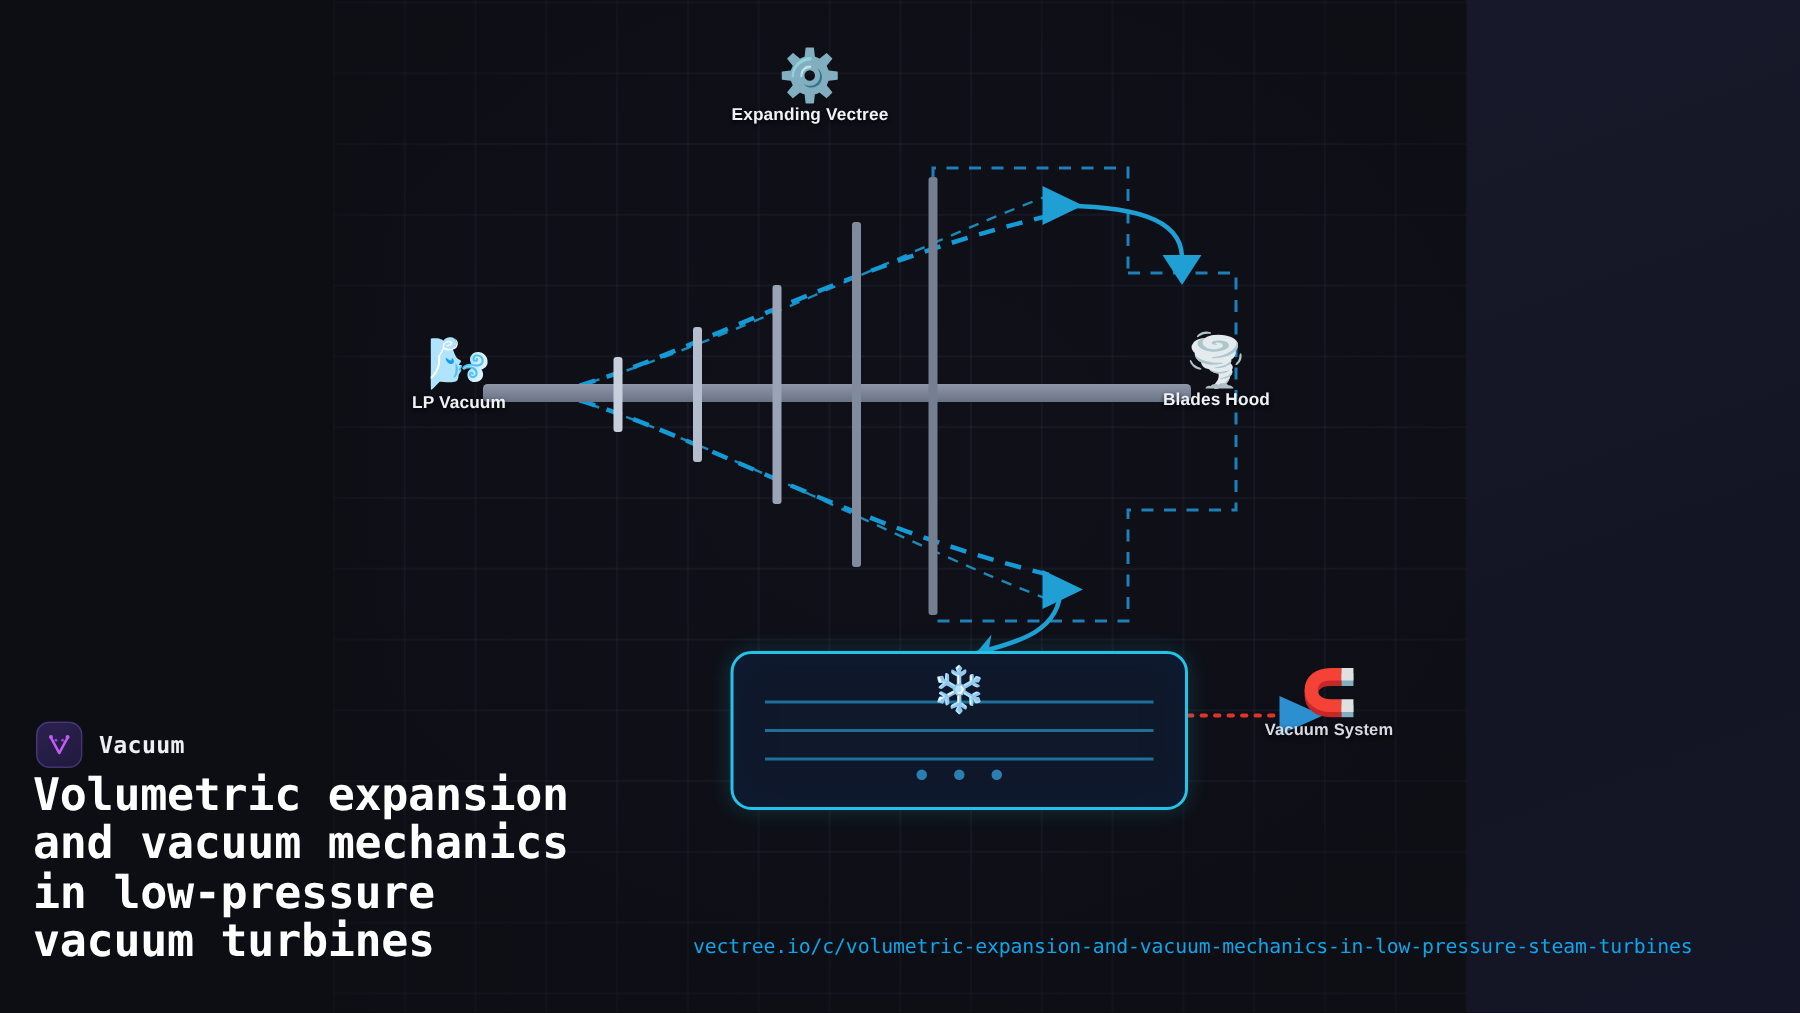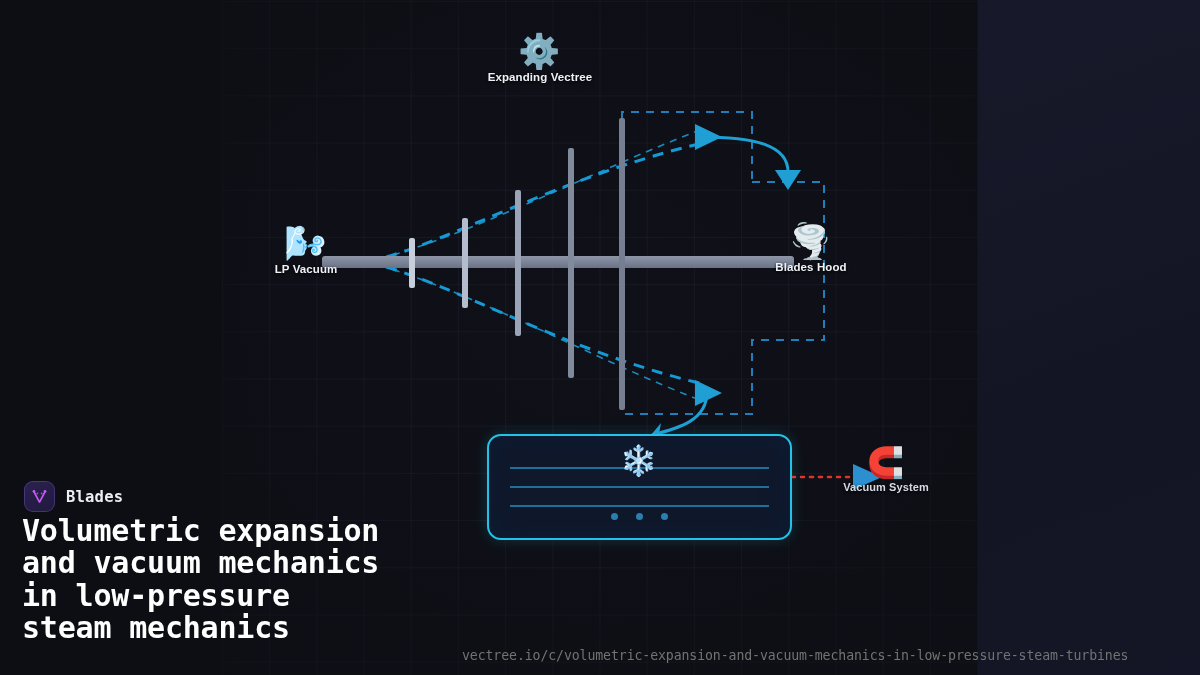--- a/index.html
+++ b/index.html
@@ -133,22 +133,22 @@
     position: absolute; left: 22px; top: 515px; width: 470px;
     color: #ffffff;
     font-family: "DejaVu Sans Mono", monospace;
     font-weight: bold;
     font-size: 30px;
     line-height: 32.4px;
     letter-spacing: -0.2px;
     white-space: pre-line;
   }
   #url {
-    position: absolute; left: 462px; top: 648px;
-    color: #737373; font-size: 13.2px;
+    position: absolute; left: 462px; top: 624px;
+    color: #0ea5e9; font-size: 13.2px;
     font-family: "DejaVu Sans Mono", monospace;
     letter-spacing: -0.1px;
   }
 </style>
 </head>
 <body>
 
 <div id="stage">
   <div id="right-panel"></div>
   <div id="grid-region"></div>
@@ -249,22 +249,22 @@
   <div id="brand">
     <div id="brand-logo">
       <svg width="19" height="19" viewBox="0 0 24 24" aria-hidden="true">
         <path d="M5 6 L12 19 L19 6" fill="none" stroke="#c45cf2" stroke-width="2.1" stroke-linecap="round" stroke-linejoin="round"></path>
         <circle cx="5" cy="5.4" r="1.7" fill="#c45cf2"></circle>
         <circle cx="19" cy="5.4" r="1.7" fill="#c45cf2"></circle>
         <circle cx="9.2" cy="8.2" r="1.25" fill="#a23de0"></circle>
         <circle cx="14.8" cy="8.2" r="1.25" fill="#a23de0"></circle>
       </svg>
     </div>
-    <div id="brand-name">Blades</div>
+    <div id="brand-name">Vacuum</div>
   </div>
 
   <div id="title">Volumetric expansion
 and vacuum mechanics
 in low-pressure
-steam mechanics</div>
+vacuum turbines</div>
 
   <div id="url">vectree.io/c/volumetric-expansion-and-vacuum-mechanics-in-low-pressure-steam-turbines</div>
 </div>
 
 </body></html>

